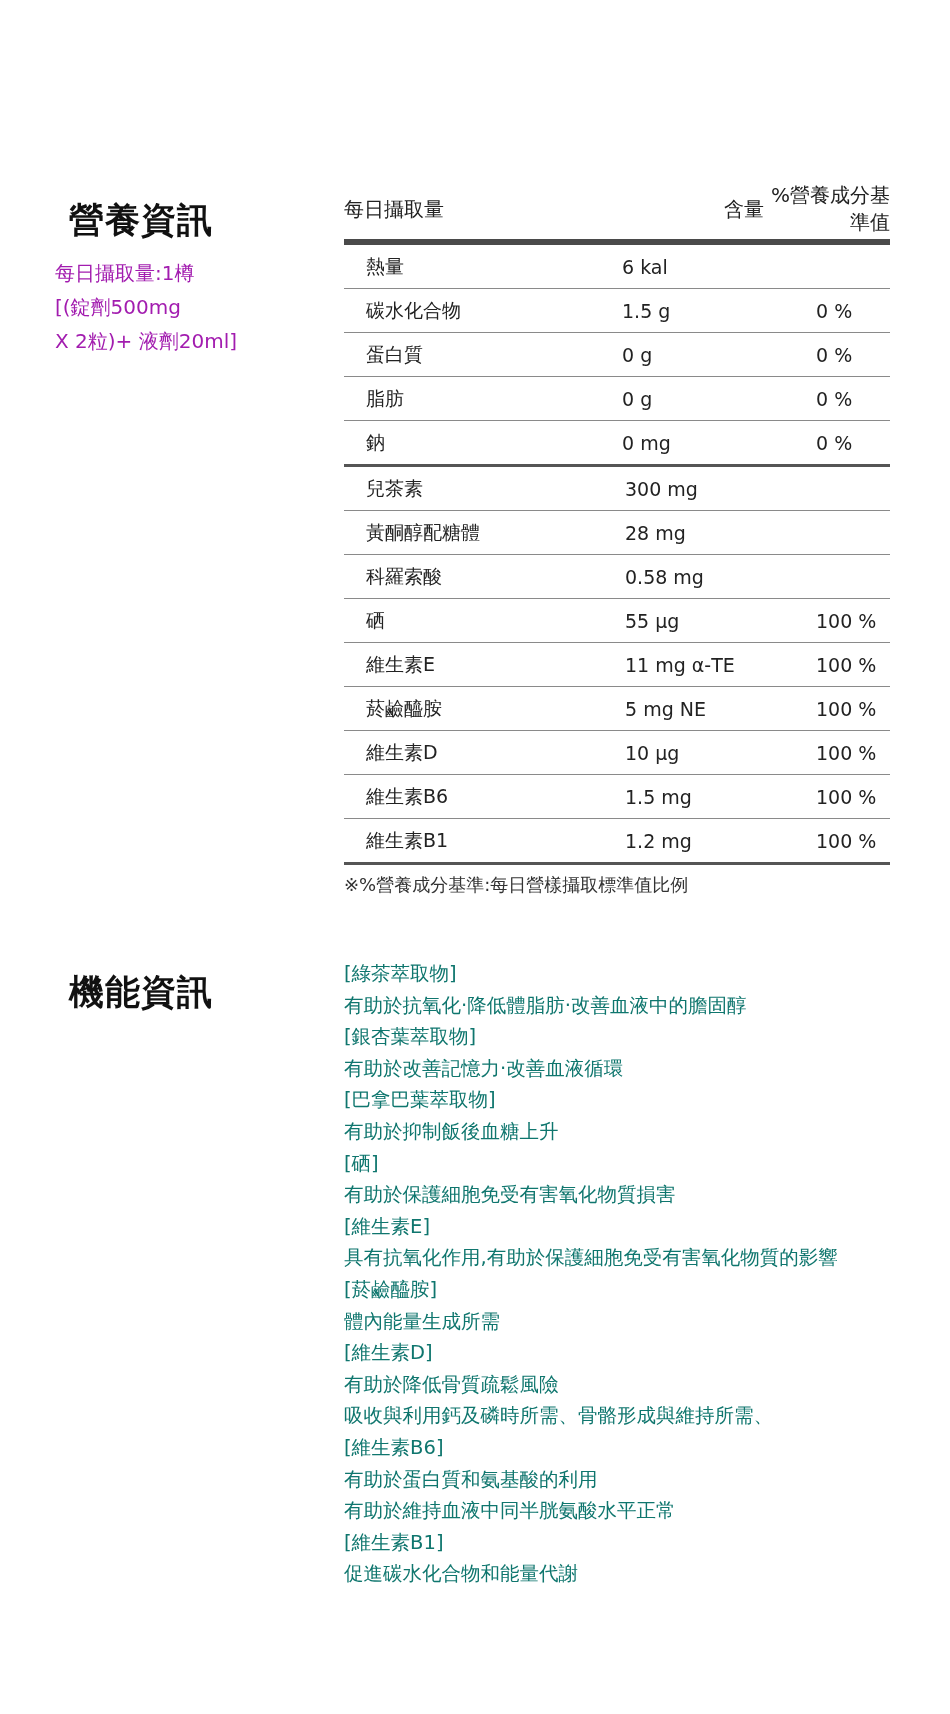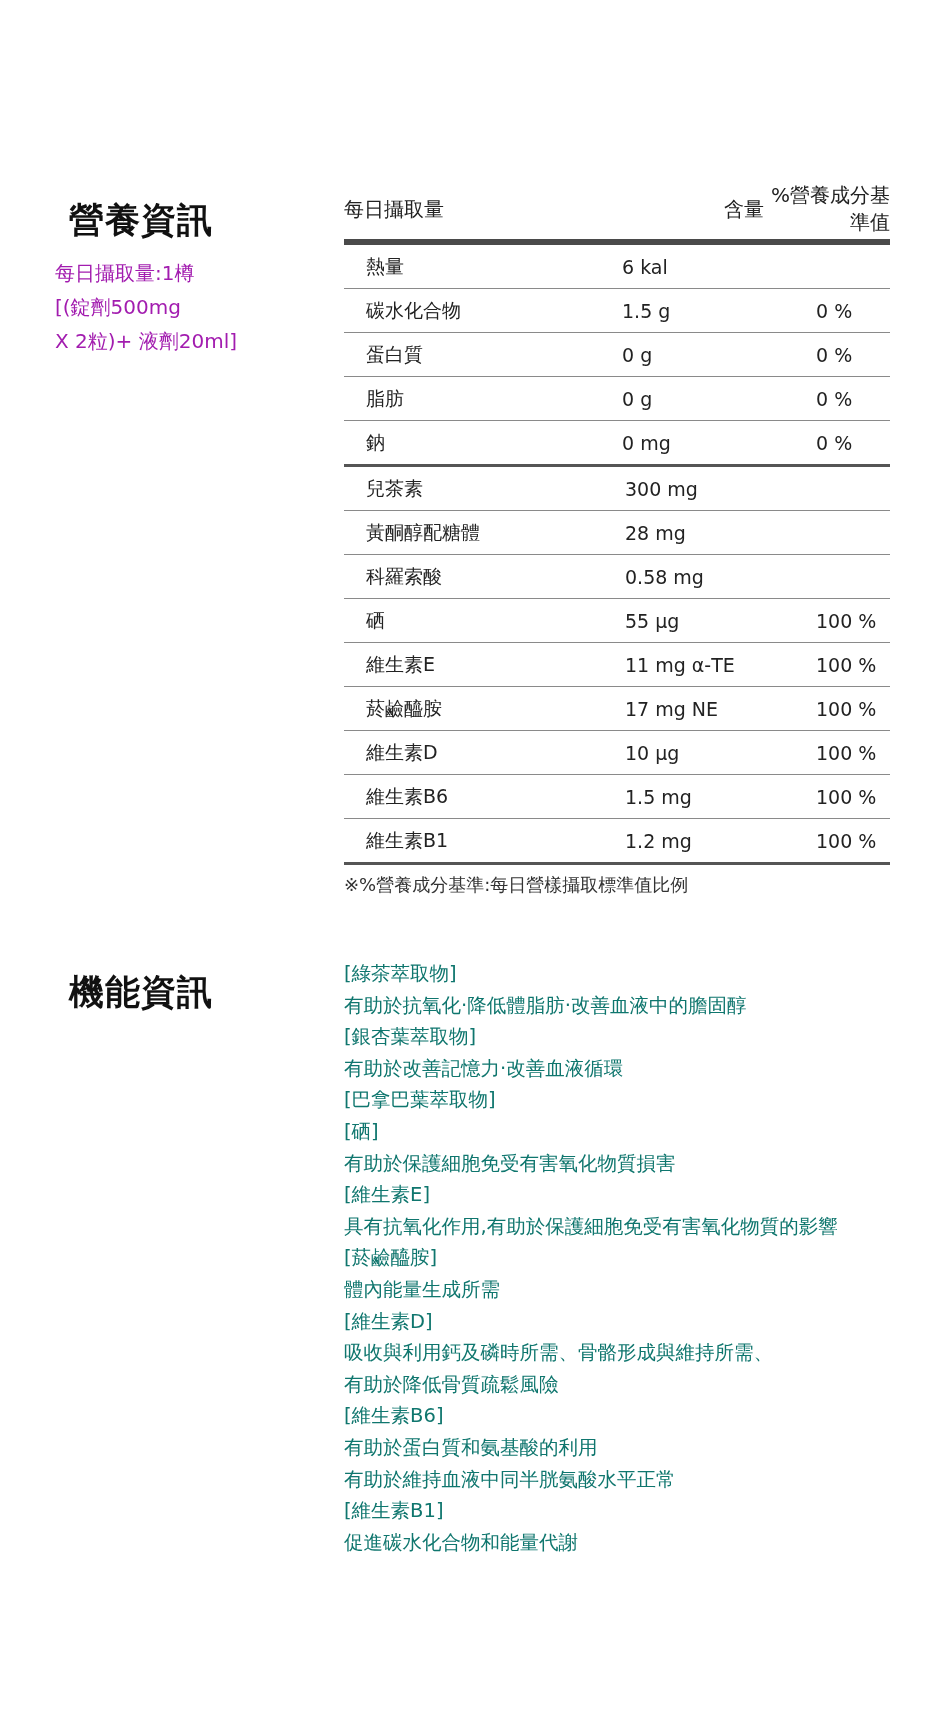--- a/index.html
+++ b/index.html
@@ -100,21 +100,21 @@
         <div class="c2">55 μg</div>
         <div class="c3">100 %</div>
       </div>
       <div class="row">
         <div class="c1">維生素E</div>
         <div class="c2">11 mg α-TE</div>
         <div class="c3">100 %</div>
       </div>
       <div class="row">
         <div class="c1">菸鹼醯胺</div>
-        <div class="c2">17 mg NE</div>
+        <div class="c2">5 mg NE</div>
         <div class="c3">100 %</div>
       </div>
       <div class="row">
         <div class="c1">維生素D</div>
         <div class="c2">10 μg</div>
         <div class="c3">100 %</div>
       </div>
       <div class="row">
         <div class="c1">維生素B6</div>
         <div class="c2">1.5 mg</div>
@@ -133,27 +133,28 @@
 
 <div class="left-col" style="top:956px;">
   <h1 class="section-title">機能資訊</h1>
 </div>
 <div class="func-list" id="func-list">
     <div>[綠茶萃取物]</div>
     <div>有助於抗氧化‧降低體脂肪‧改善血液中的膽固醇</div>
     <div>[銀杏葉萃取物]</div>
     <div>有助於改善記憶力‧改善血液循環</div>
     <div>[巴拿巴葉萃取物]</div>
+    <div>有助於抑制飯後血糖上升</div>
     <div>[硒]</div>
     <div>有助於保護細胞免受有害氧化物質損害</div>
     <div>[維生素E]</div>
     <div>具有抗氧化作用,有助於保護細胞免受有害氧化物質的影響</div>
     <div>[菸鹼醯胺]</div>
     <div>體內能量生成所需</div>
     <div>[維生素D]</div>
+    <div>有助於降低骨質疏鬆風險</div>
     <div>吸收與利用鈣及磷時所需、骨骼形成與維持所需、</div>
-    <div>有助於降低骨質疏鬆風險</div>
     <div>[維生素B6]</div>
     <div>有助於蛋白質和氨基酸的利用</div>
     <div>有助於維持血液中同半胱氨酸水平正常</div>
     <div>[維生素B1]</div>
     <div>促進碳水化合物和能量代謝</div>
   </div>
 
 </body></html>

